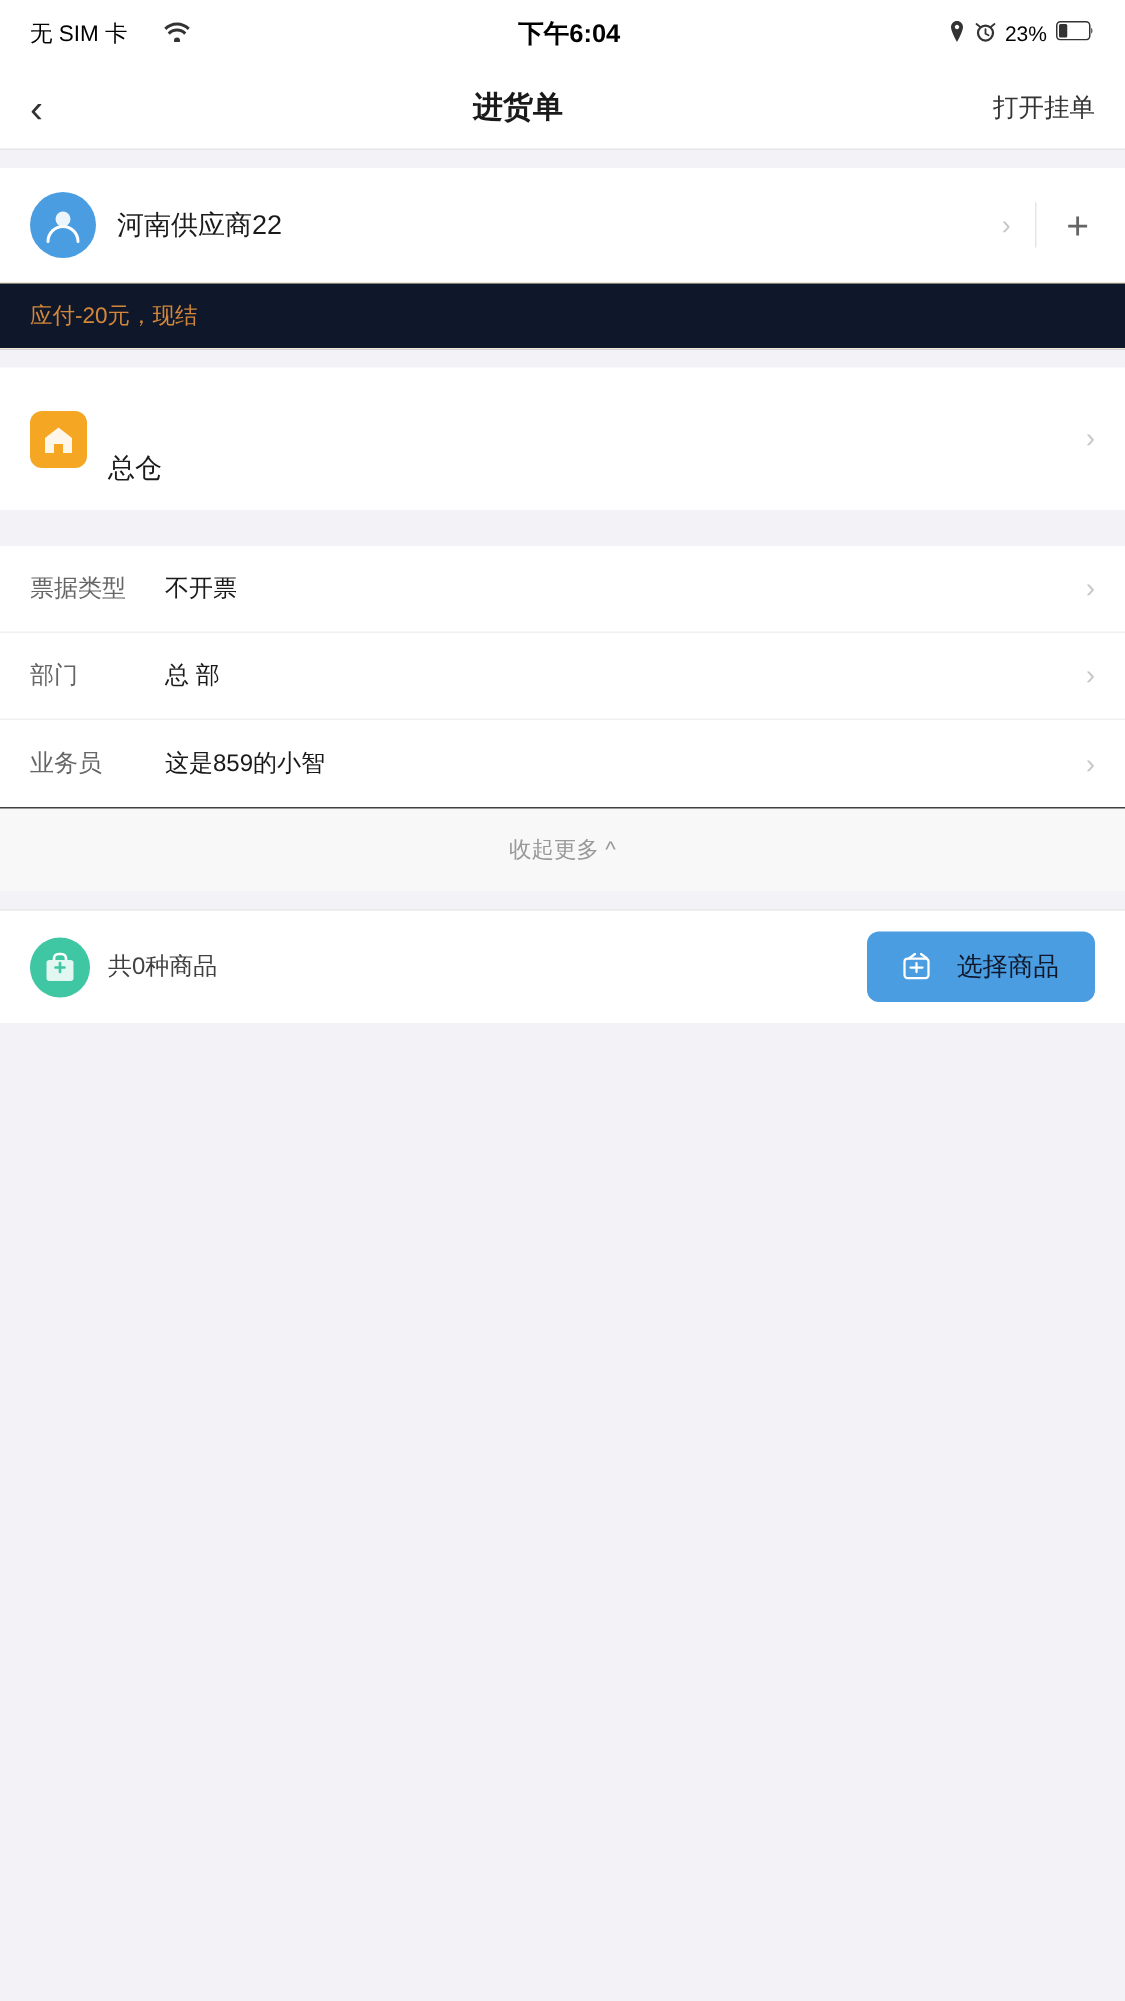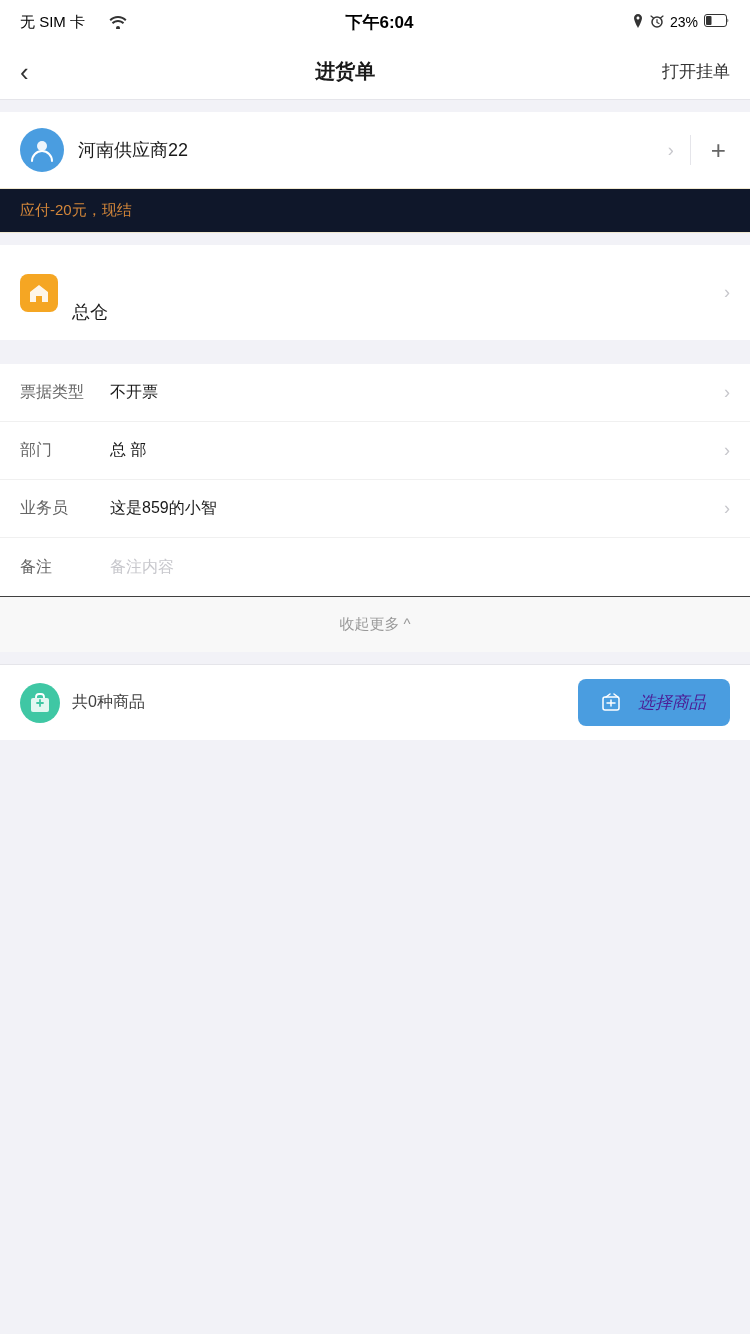--- a/index.html
+++ b/index.html
@@ -218,31 +218,30 @@
       flex-shrink: 0;
     }
     .product-icon svg { width: 22px; height: 22px; }
     .product-count {
       flex: 1;
       font-size: 16px;
       color: #404040;
     }
     .select-btn {
       background: #4a9de0;
-      color: #4c1d95;
+      color: #0f172a;
       border: none;
       border-radius: 8px;
       padding: 12px 24px;
       font-size: 17px;
       cursor: pointer;
       display: flex;
       align-items: center;
       gap: 16px;
       font-weight: 500;
-      font-style: italic;
     }
     .select-btn svg { width: 20px; height: 20px; }
 
     
     .content-bg {
       background: #f2f2f7;
       height: 300px;
     }
   </style>
 </head>
@@ -342,24 +341,20 @@
     <span class="form-value">总 部</span>
     <span class="form-chevron">›</span>
   </div>
 
   <div class="form-row">
     <span class="form-label">业务员</span>
     <span class="form-value">这是859的小智</span>
     <span class="form-chevron">›</span>
   </div>
 
-  <div class="form-row">
-    <span class="form-label">备注</span>
-    <span class="form-value placeholder">备注内容</span>
-  </div>
 </div>
 
 <div class="collapse-row">
   <span class="collapse-text">收起更多 ^</span>
 </div>
 
 <div class="bottom-bar">
   <div class="product-icon">
     <svg viewBox="0 0 22 22" fill="none">
       <rect x="2" y="6" width="18" height="14" rx="2" fill="#fff" opacity="0.85"></rect>

